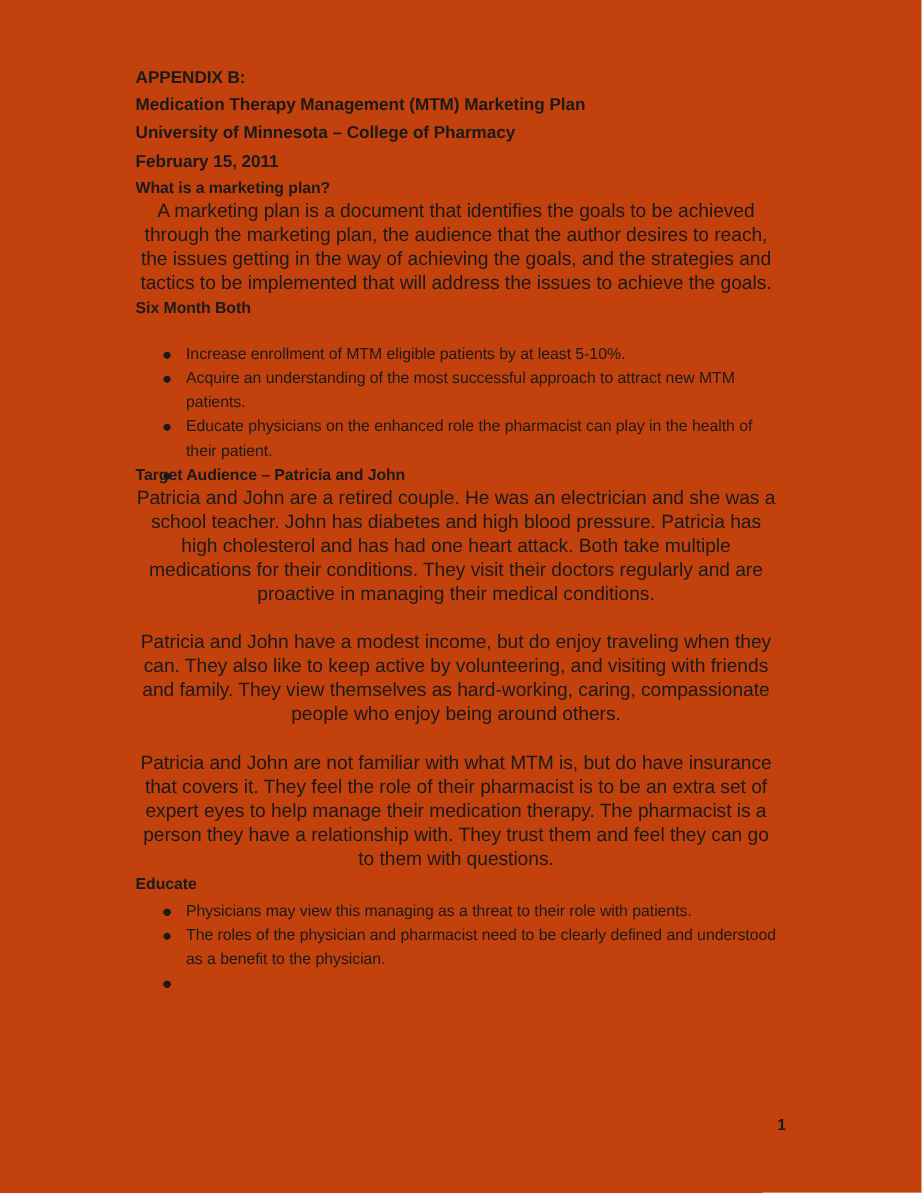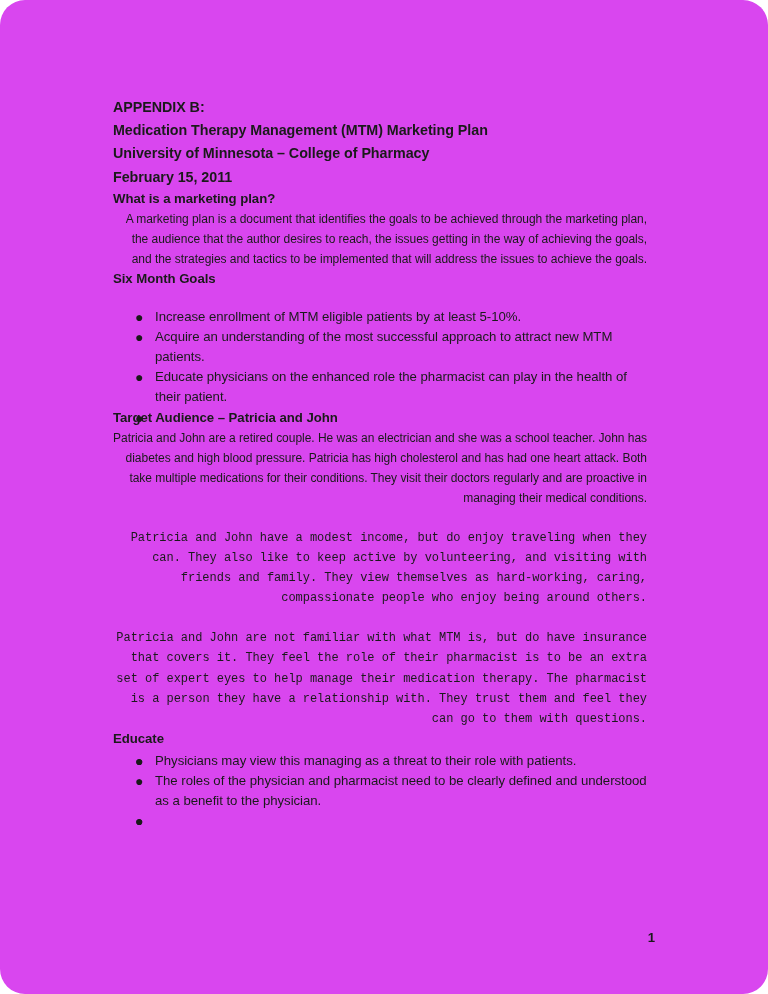--- a/index.html
+++ b/index.html
@@ -13,51 +13,50 @@
     position: relative;
     font-family: "Liberation Sans", sans-serif;
     color: #1a1a1a;
     -webkit-font-smoothing: antialiased;
   }
   .page {
     position: absolute;
     left: 0; top: 0;
     width: 768px;
     height: 994px;
-    background: #d946ef;
+    background: #c2410c;
     box-sizing: border-box;
-    padding: 96px 113px 0 113px;
-    border-radius: 25px;
+    padding: 54px 113px 0 113px;
   }
   .doc-title {
     font-size: 14.3px;
     font-weight: bold;
     line-height: 23.2px;
     letter-spacing: -0.05px;
   }
   .doc-title .tline { display: block; white-space: nowrap; }
 
   .section-heading {
     font-size: 13.2px;
     font-weight: bold;
     line-height: 20px;
     letter-spacing: -0.05px;
   }
   .gap-before-heading { }
   .gap-before-para    { margin-top: 18px; }
 
   p.body-para {
     margin: 0;
-    font-size: 12px;
+    font-size: 16px;
     line-height: 20.1px;
-    text-align: right;
+    text-align: center;
     letter-spacing: -0.03px;
     max-width: 534px;
   }
-  p.body-para + p.body-para { margin-top: 20px; font-family: Liberation Mono, monospace; }
+  p.body-para + p.body-para { margin-top: 20px; }
 
   ul.bullets {
     list-style: none;
     margin: 0;
     padding: 0;
   }
   ul.bullets.goals { margin-top: 18px; }
   ul.bullets.issues { margin-top: 2px; }
 
   ul.bullets li {
@@ -100,21 +99,21 @@
     <span class="tline">APPENDIX B:</span>
     <span class="tline">Medication Therapy Management (MTM) Marketing Plan</span>
     <span class="tline">University of Minnesota – College of Pharmacy</span>
     <span class="tline">February 15, 2011</span>
   </div>
 
   <div class="section-heading gap-before-heading">What is a marketing plan?</div>
 
   <p class="body-para gap-before-para">A marketing plan is a document that identifies the goals to be achieved through the marketing plan, the audience that the author desires to reach, the issues getting in the way of achieving the goals, and the strategies and tactics to be implemented that will address the issues to achieve the goals.</p>
 
-  <div class="section-heading gap-before-heading">Six Month Goals</div>
+  <div class="section-heading gap-before-heading">Six Month Both</div>
 
   <ul class="bullets goals">
     <li>
       <span class="bullet-dot">●</span>
       <span>Increase enrollment of MTM eligible patients by at least 5-10%.</span>
     </li>
     <li>
       <span class="bullet-dot">●</span>
       <span>Acquire an understanding of the most successful approach to attract new MTM patients.</span>
     </li>

